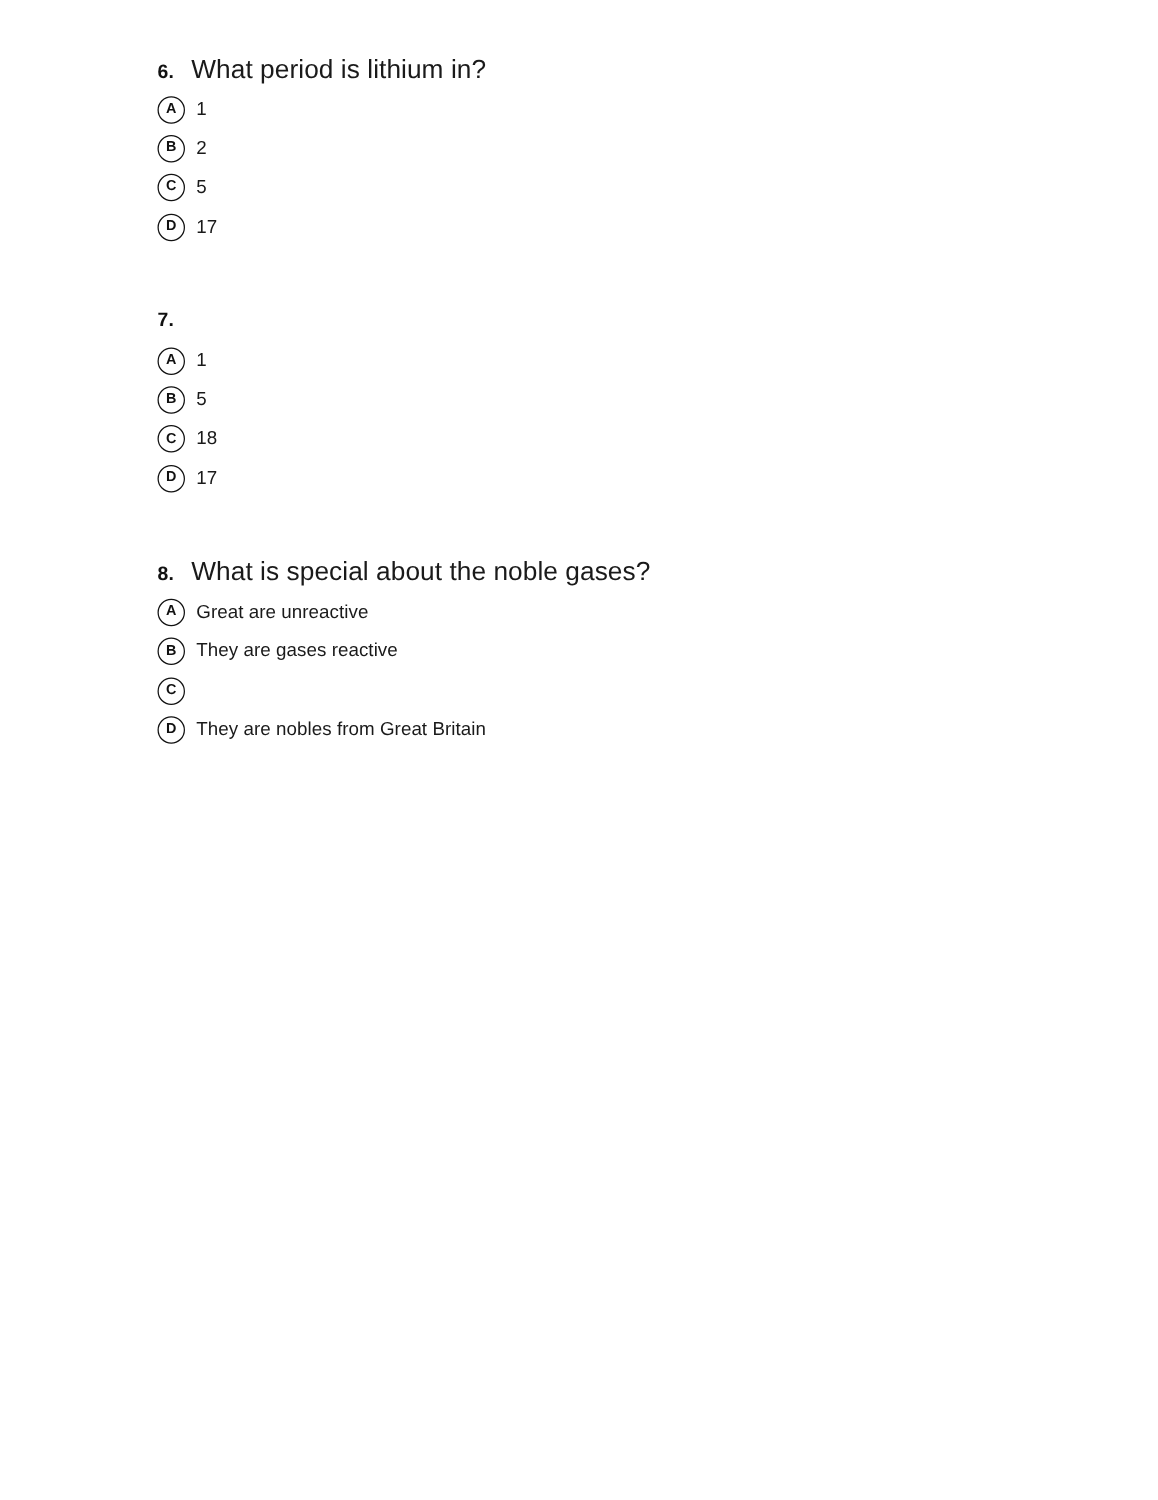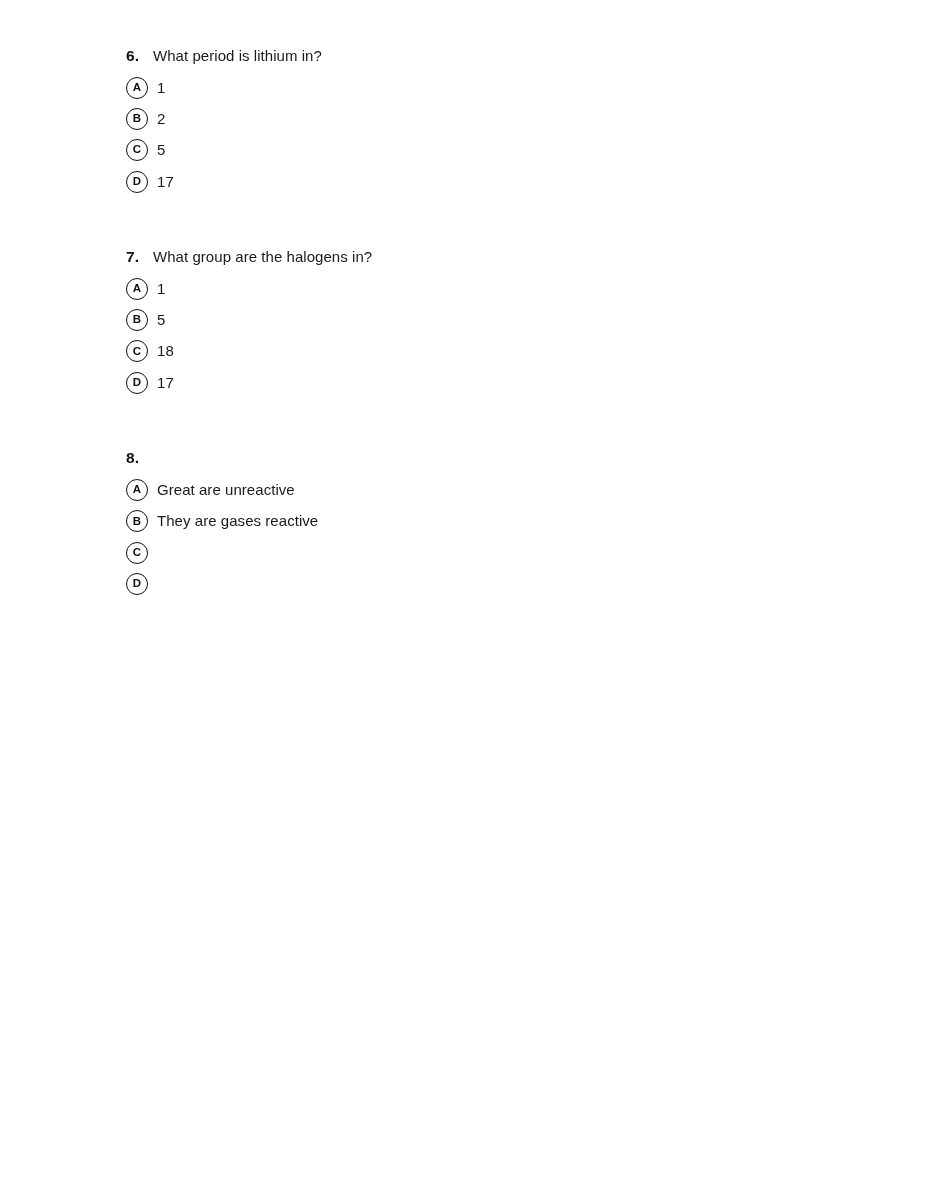--- a/index.html
+++ b/index.html
@@ -51,21 +51,21 @@
   .question-number {
     font-size: 15.5px;
     font-weight: bold;
     letter-spacing: 0.1px;
     width: 27px;
     flex: 0 0 27px;
     line-height: 24px;
     color: #111111;
   }
   .question-text {
-    font-size: 15px;
+    font-size: 21px;
     font-weight: 400;
     line-height: 24px;
     color: #1a1a1a;
     letter-spacing: 0.05px;
     white-space: nowrap;
   }
 
   
   .options {
     display: block;
@@ -125,21 +125,20 @@
           </div>
           <div class="option-row">
             <span class="option-bubble">D</span>
             <span class="option-text">17</span>
           </div>
         </div>
       </div>
       <div class="question-block">
         <div class="question-head">
           <span class="question-number">7.</span>
-          <span class="question-text">What group are the halogens in?</span>
         </div>
         <div class="options">
           <div class="option-row">
             <span class="option-bubble">A</span>
             <span class="option-text">1</span>
           </div>
           <div class="option-row">
             <span class="option-bubble">B</span>
             <span class="option-text">5</span>
           </div>
@@ -149,32 +148,34 @@
           </div>
           <div class="option-row">
             <span class="option-bubble">D</span>
             <span class="option-text">17</span>
           </div>
         </div>
       </div>
       <div class="question-block">
         <div class="question-head">
           <span class="question-number">8.</span>
+          <span class="question-text">What is special about the noble gases?</span>
         </div>
         <div class="options">
           <div class="option-row">
             <span class="option-bubble">A</span>
             <span class="option-text">Great are unreactive</span>
           </div>
           <div class="option-row">
             <span class="option-bubble">B</span>
             <span class="option-text">They are gases reactive</span>
           </div>
           <div class="option-row">
             <span class="option-bubble">C</span>
           </div>
           <div class="option-row">
             <span class="option-bubble">D</span>
+            <span class="option-text">They are nobles from Great Britain</span>
           </div>
         </div>
       </div>
     </div>
 </div>
 
 </body></html>

